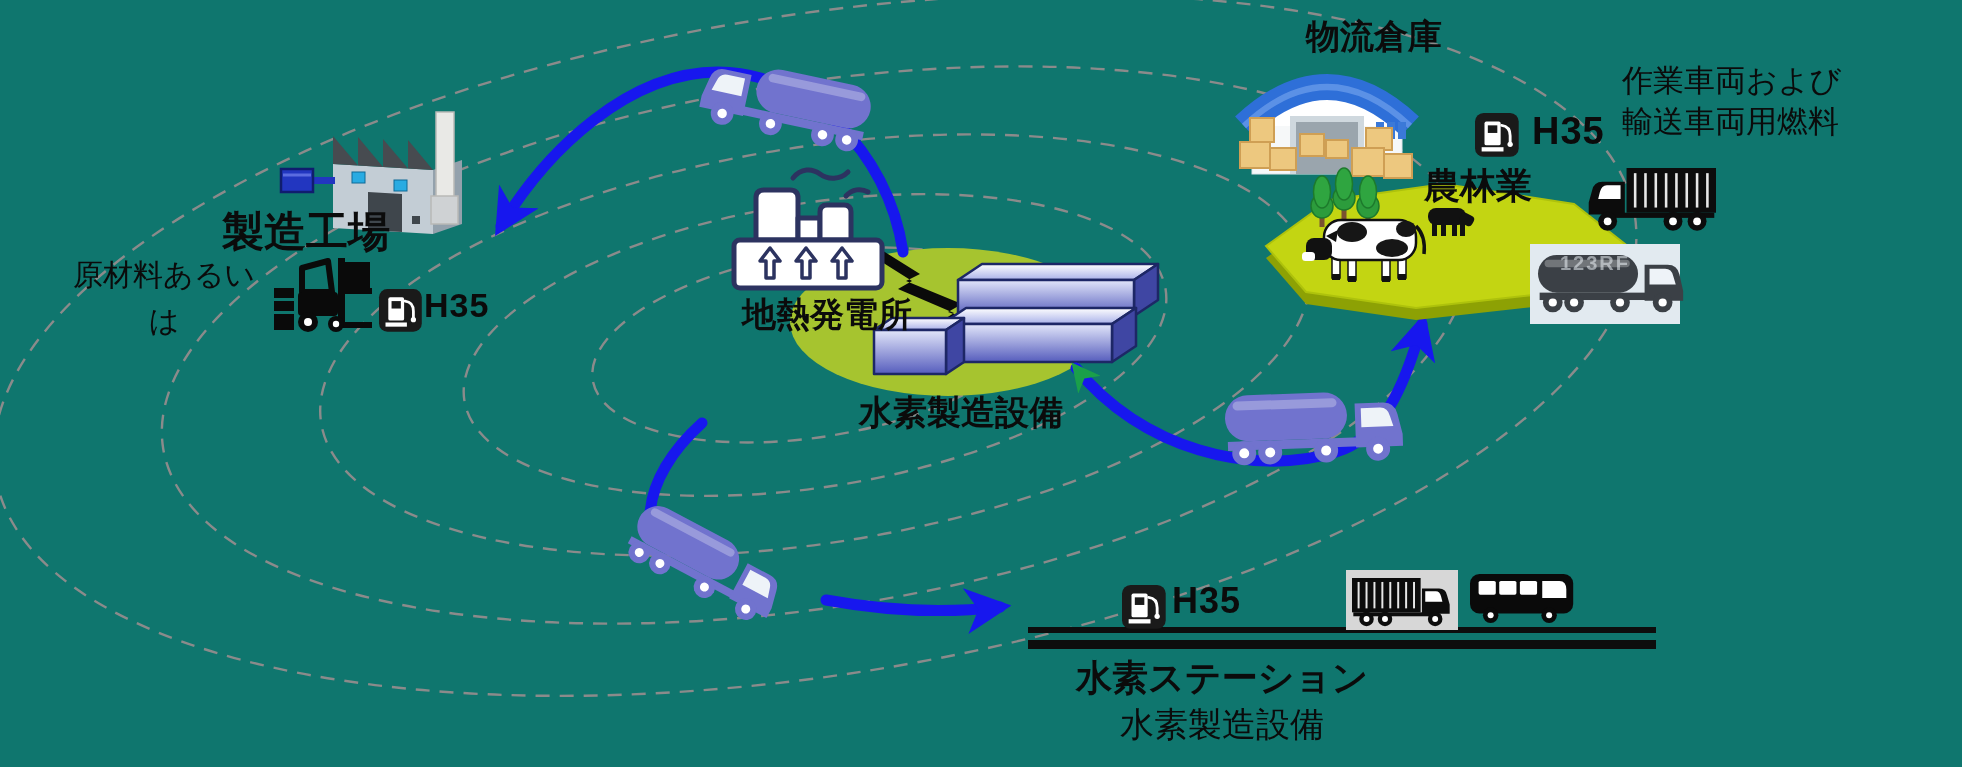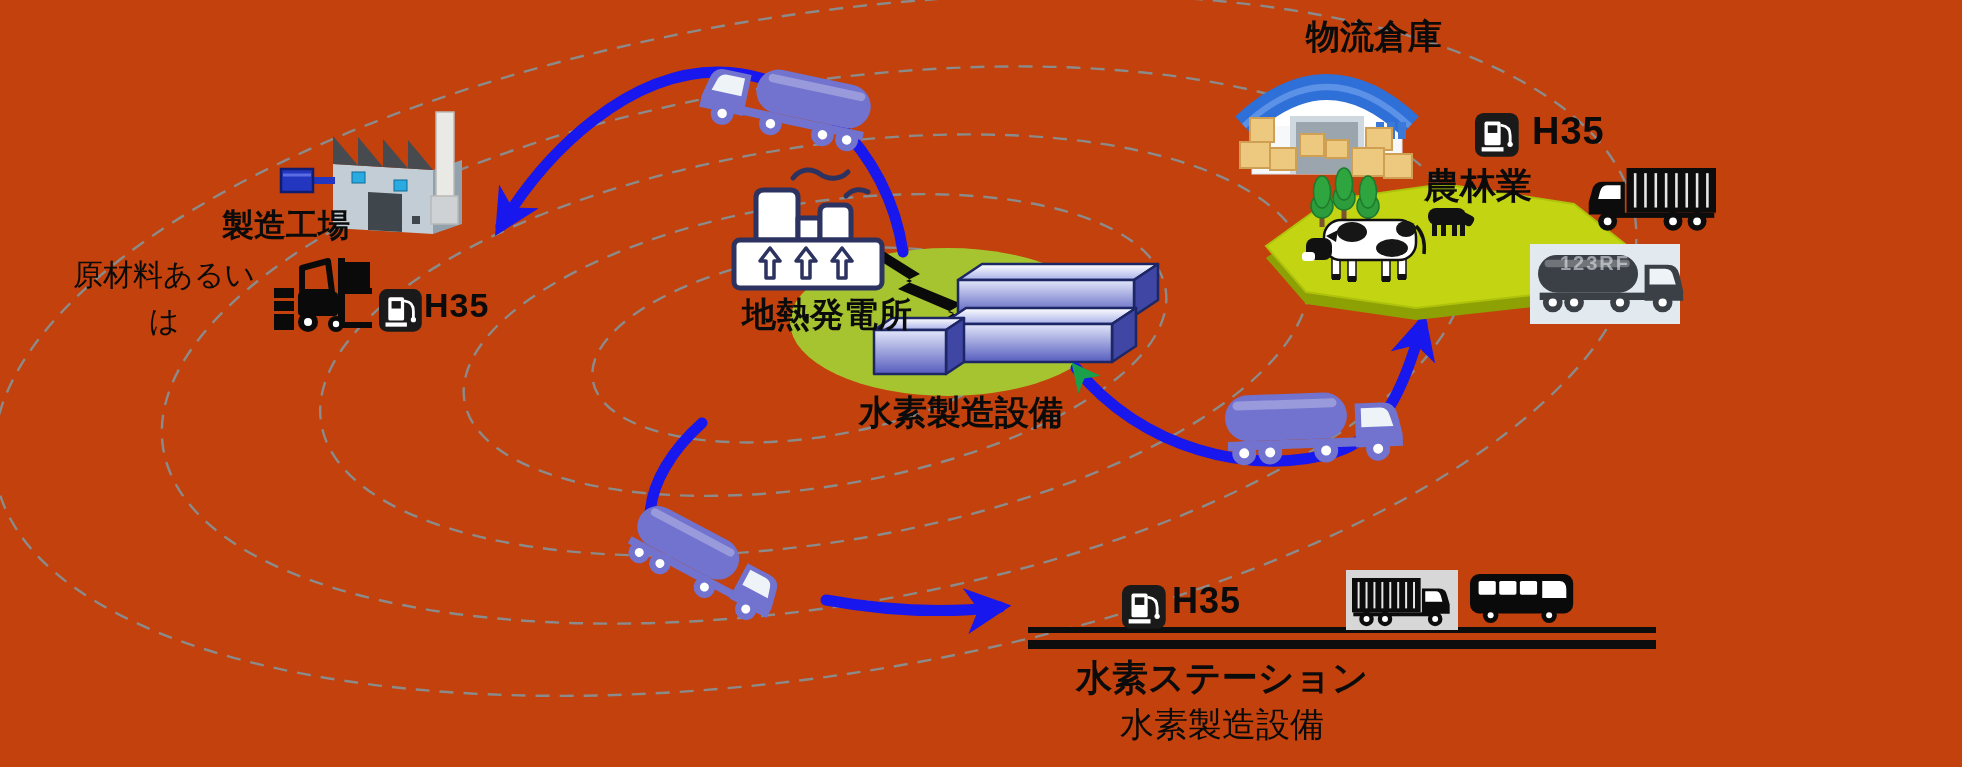--- a/index.html
+++ b/index.html
@@ -1,29 +1,29 @@
 <!DOCTYPE html>
 <html><head>
 <meta charset="utf-8">
 <style>
   html,body{margin:0;padding:0;background:#ffffff;}
   .stage{
-    position:relative;width:1962px;height:767px;background:#c2410c;overflow:hidden;
+    position:relative;width:1962px;height:767px;background:#0f766e;overflow:hidden;
     font-family:"Liberation Sans","DejaVu Sans",sans-serif;color:#0b0b0b;
   }
   .stage svg.base{position:absolute;left:0;top:0;}
   .lbl{position:absolute;white-space:nowrap;color:#0b0b0b;}
   .b700{font-weight:700;}
   .b800{font-weight:800;letter-spacing:1px;}
   .m500{font-weight:500;}
   .warehouse-label{left:1306px;top:14px;font-size:34px;}
   .fuel-note{left:1622px;top:60px;font-size:31px;line-height:41px;}
   .h35-topright{left:1532px;top:110px;font-size:38px;}
   .agri-label{left:1424px;top:162px;font-size:36px;}
-  .factory-label{left:222px;top:204px;font-size:32px;}
+  .factory-label{left:222px;top:204px;font-size:42px;}
   .factory-note{left:58px;top:252px;width:212px;font-size:30px;line-height:46px;text-align:center;white-space:normal;}
   .h35-left{left:424px;top:286px;font-size:34px;}
   .plant-label{left:742px;top:292px;font-size:34px;}
   .facility-label{left:859px;top:390px;font-size:34px;}
   .h35-bottom{left:1172px;top:580px;font-size:36px;}
   .station-label{left:1076px;top:654px;font-size:36px;}
   .station-note{left:1120px;top:702px;font-size:34px;}
   .watermark{left:1560px;top:252px;font-size:20px;font-weight:700;color:rgba(235,240,245,0.55);letter-spacing:2px;}
 </style>
 </head>
@@ -298,20 +298,24 @@
   <g transform="translate(1475,113) scale(0.95)">
         <use href="#pump"></use>
       </g>
   <g transform="translate(1122,585) scale(0.95)">
         <use href="#pump"></use>
       </g>
 </svg>
 
 <div class="lbl b700 warehouse-label">物流倉庫</div>
 
+<div class="lbl m500 fuel-note">
+  <div>作業車両および</div>
+  <div>輸送車両用燃料</div>
+</div>
 
 <div class="lbl b800 h35-topright">H35</div>
 
 <div class="lbl b700 agri-label">農林業</div>
 
 <div class="lbl b700 factory-label">製造工場</div>
 
 <div class="lbl m500 factory-note">
   <div>原材料あるいは</div>
 </div>

